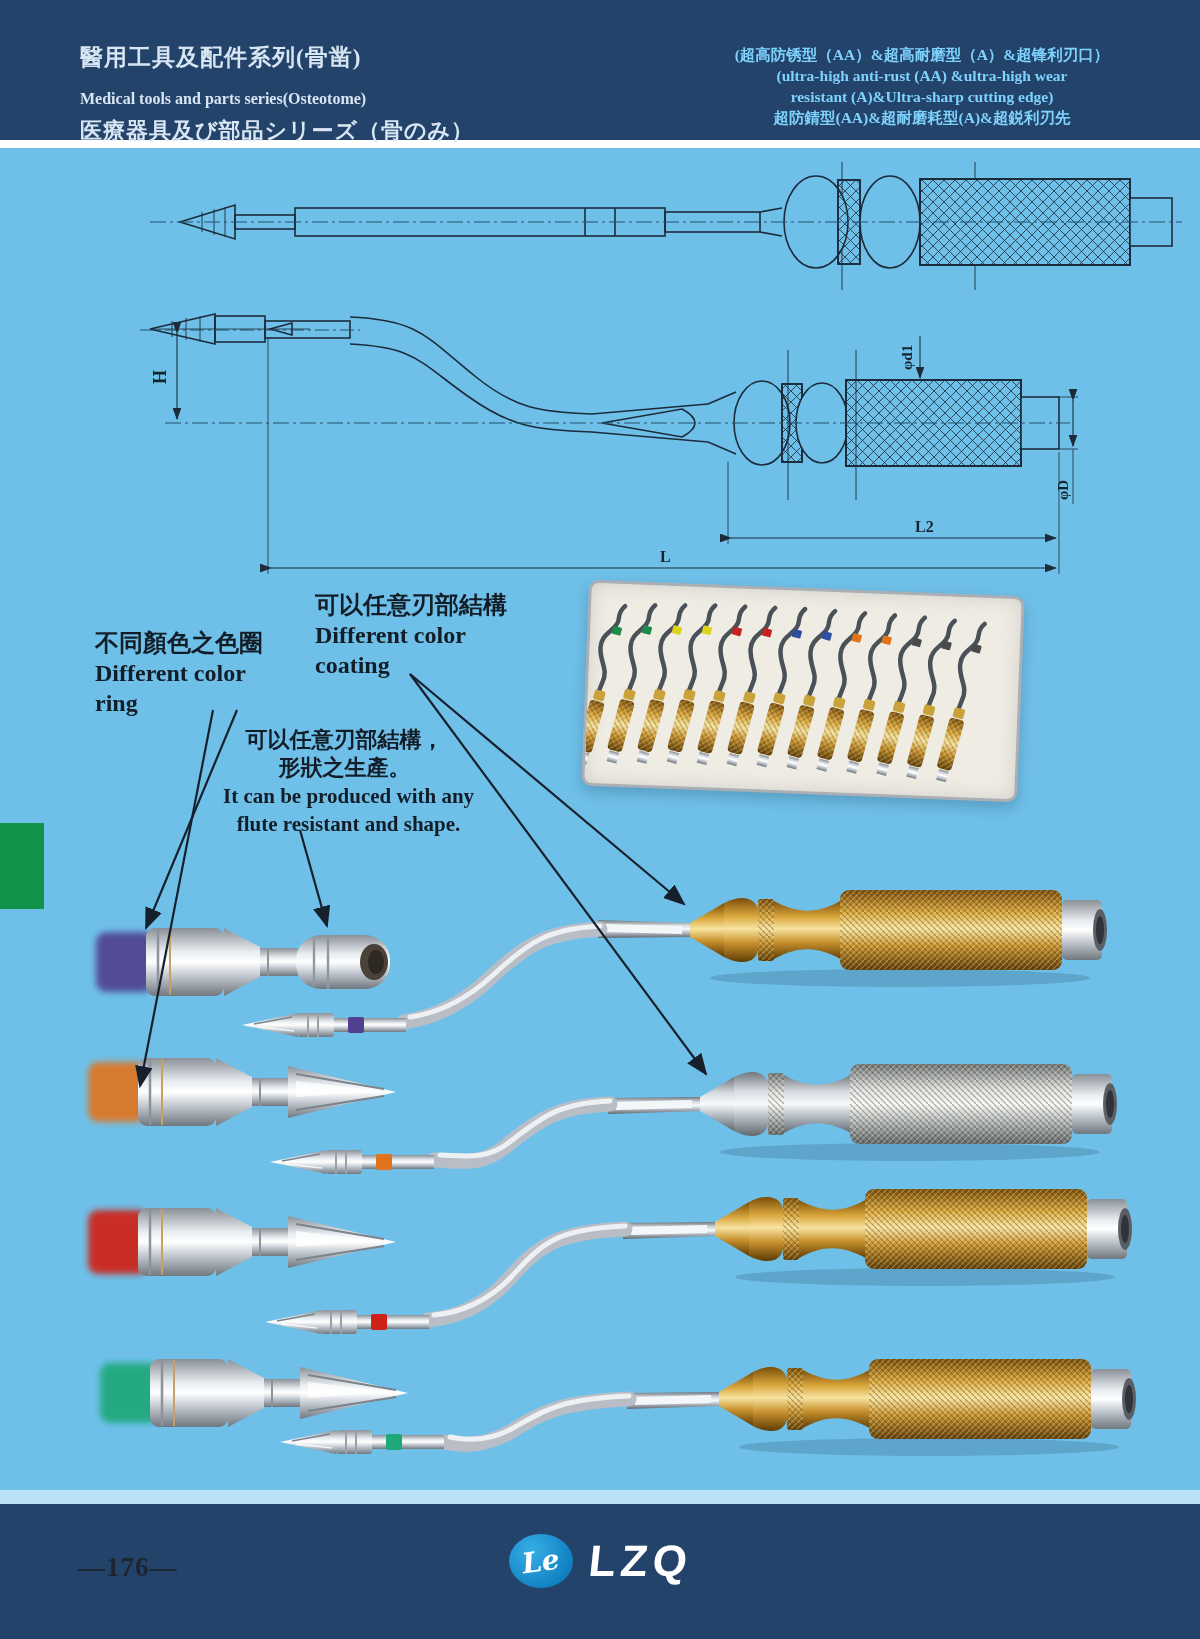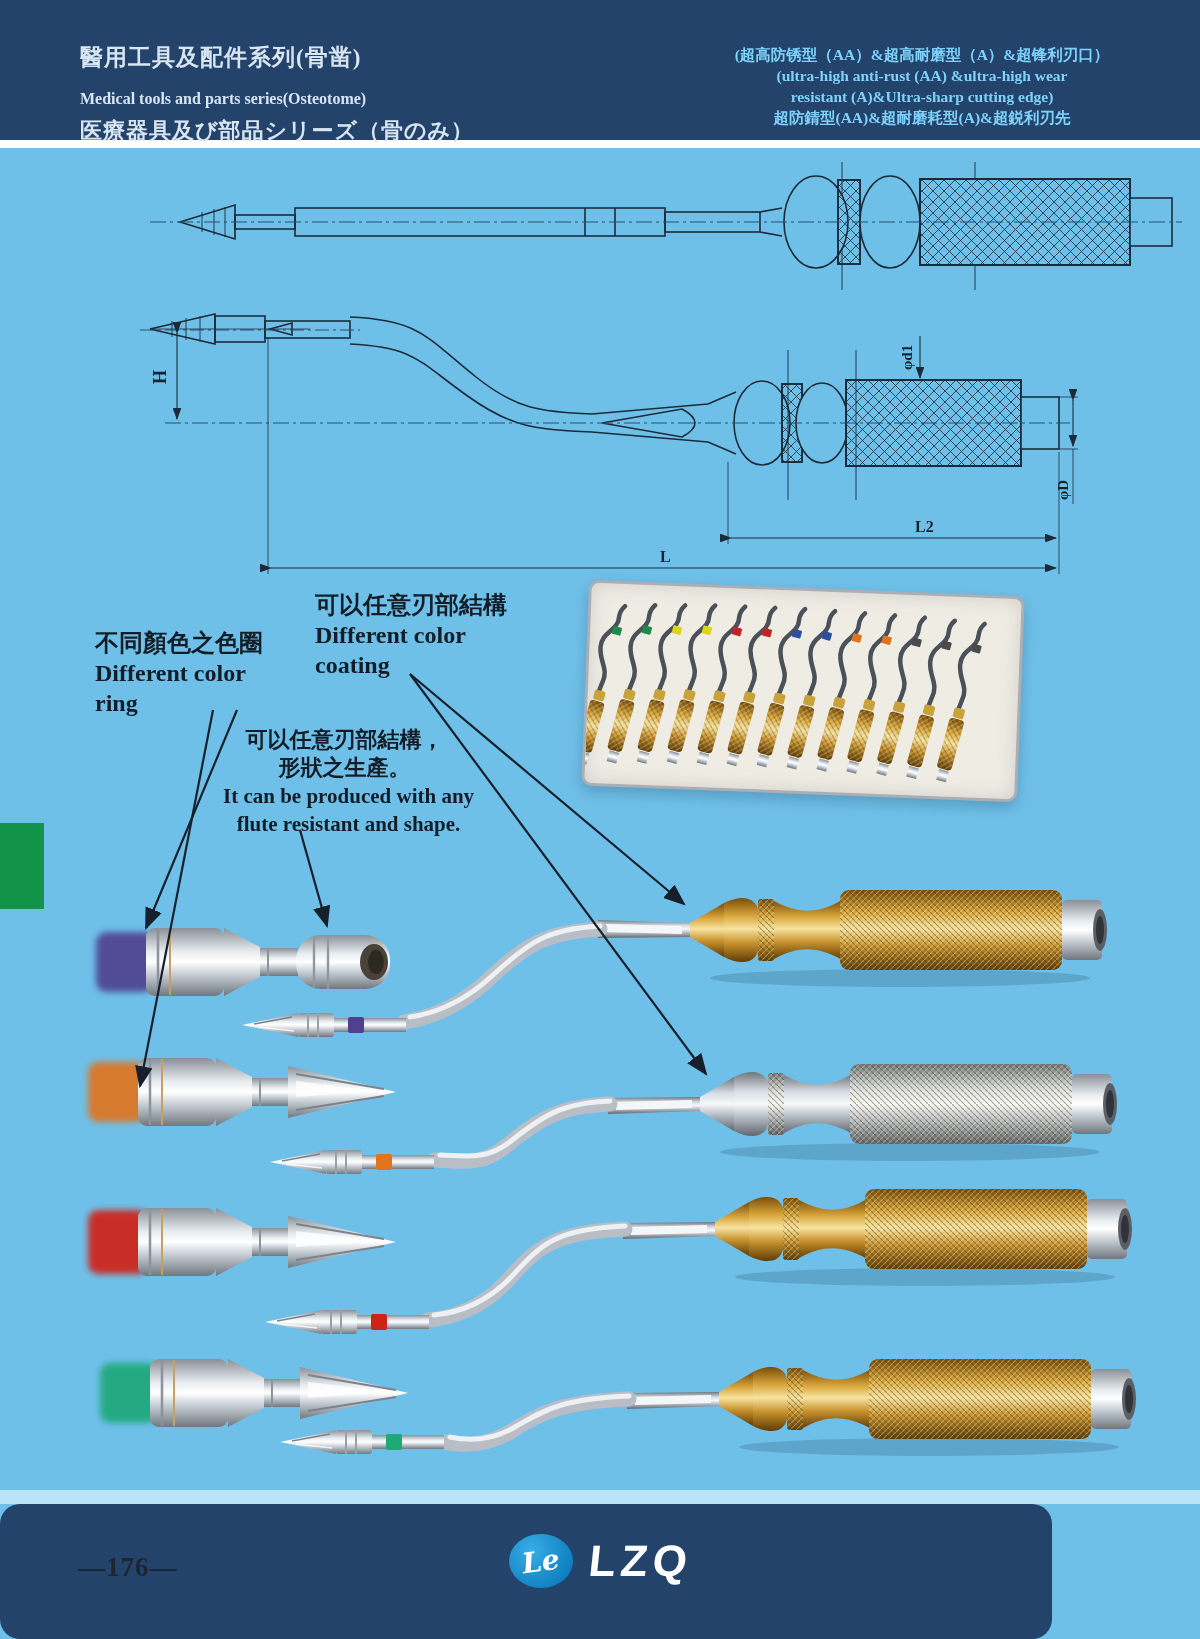--- a/index.html
+++ b/index.html
@@ -24,21 +24,21 @@
   
   #tray{position:absolute;left:585px;top:588px;width:430px;height:200px;background:#EFECE4;
         border:3px solid #A9AFB4;border-radius:10px;transform:rotate(2.2deg);
         box-shadow:0 6px 14px rgba(20,50,80,.25), inset 0 0 18px rgba(120,120,120,.25);overflow:hidden;}
   
   #green-tab{position:absolute;left:0;top:823px;width:44px;height:86px;background:#12934A;}
   
   .layer{position:absolute;}
   
   #footer-strip{position:absolute;left:0;top:1490px;width:1200px;height:14px;background:#B9E2F6;}
-  #footer{position:absolute;left:0;top:1504px;width:1052px;height:135px;background:#24436B;border-radius:20px;}
+  #footer{position:absolute;left:0;top:1504px;width:1200px;height:135px;background:#24436B;}
   #page-num{position:absolute;left:78px;top:48px;color:#1D2630;font-size:27px;font-weight:bold;
             letter-spacing:1px;font-family:"Liberation Serif",serif;}
   #logo{position:absolute;left:0;top:30px;width:1200px;display:flex;align-items:center;justify-content:center;gap:16px;}
   #logo-oval{width:64px;height:54px;border-radius:50%;background:radial-gradient(circle at 35% 30%,#37AEE6,#0F7FC0 75%);
              display:flex;align-items:center;justify-content:center;}
   #logo-mono{color:#fff;font-family:"DejaVu Serif",serif;font-style:italic;font-weight:bold;font-size:28px;
              transform:rotate(-8deg);}
   #logo-word{color:#fff;font-family:"Liberation Sans",sans-serif;font-weight:bold;font-size:44px;
              letter-spacing:5px;transform:skewX(-6deg);}
   svg text{font-family:"Liberation Serif",serif;}

